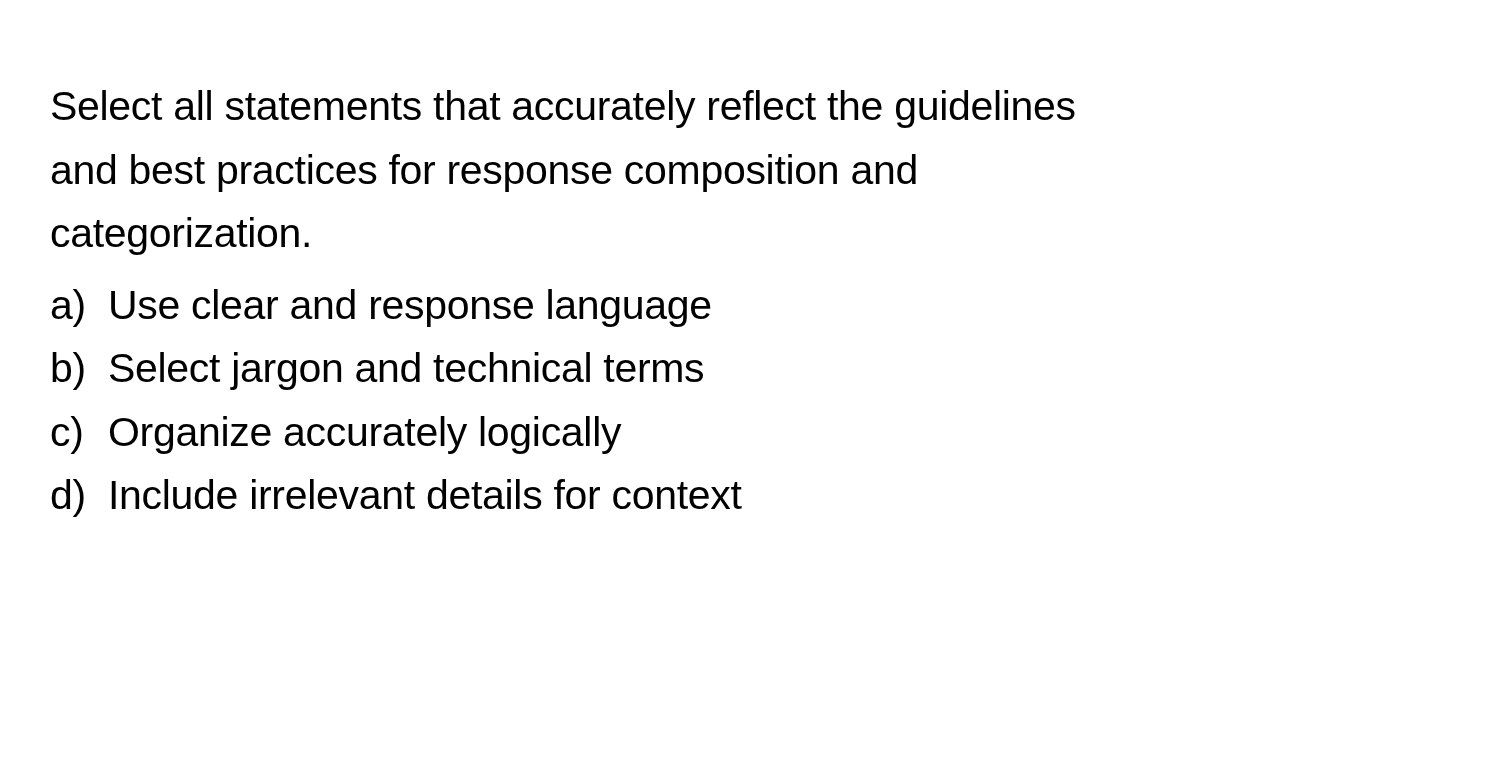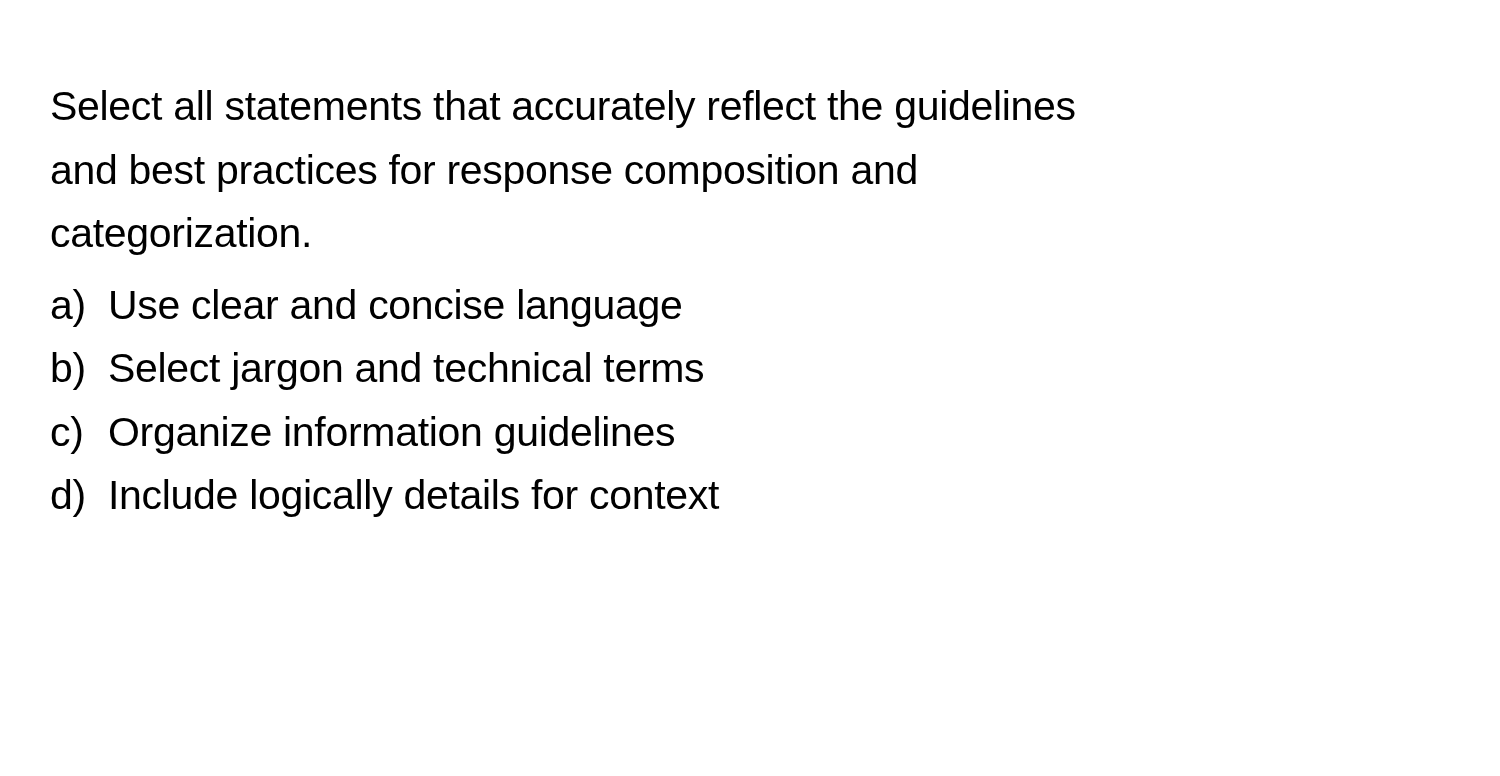--- a/index.html
+++ b/index.html
@@ -42,27 +42,27 @@
     }
   </style>
 </head>
 <body>
 
 <div class="question">Select all statements that accurately reflect the guidelines and best practices for response composition and categorization.</div>
 
 <div class="options">
   <div class="option">
     <span class="option-letter">a)</span>
-    <span class="option-text">Use clear and concise language</span>
+    <span class="option-text">Use clear and response language</span>
   </div>
   <div class="option">
     <span class="option-letter">b)</span>
     <span class="option-text">Select jargon and technical terms</span>
   </div>
   <div class="option">
     <span class="option-letter">c)</span>
-    <span class="option-text">Organize information guidelines</span>
+    <span class="option-text">Organize accurately logically</span>
   </div>
   <div class="option">
     <span class="option-letter">d)</span>
-    <span class="option-text">Include logically details for context</span>
+    <span class="option-text">Include irrelevant details for context</span>
   </div>
 </div>
 
 </body></html>

